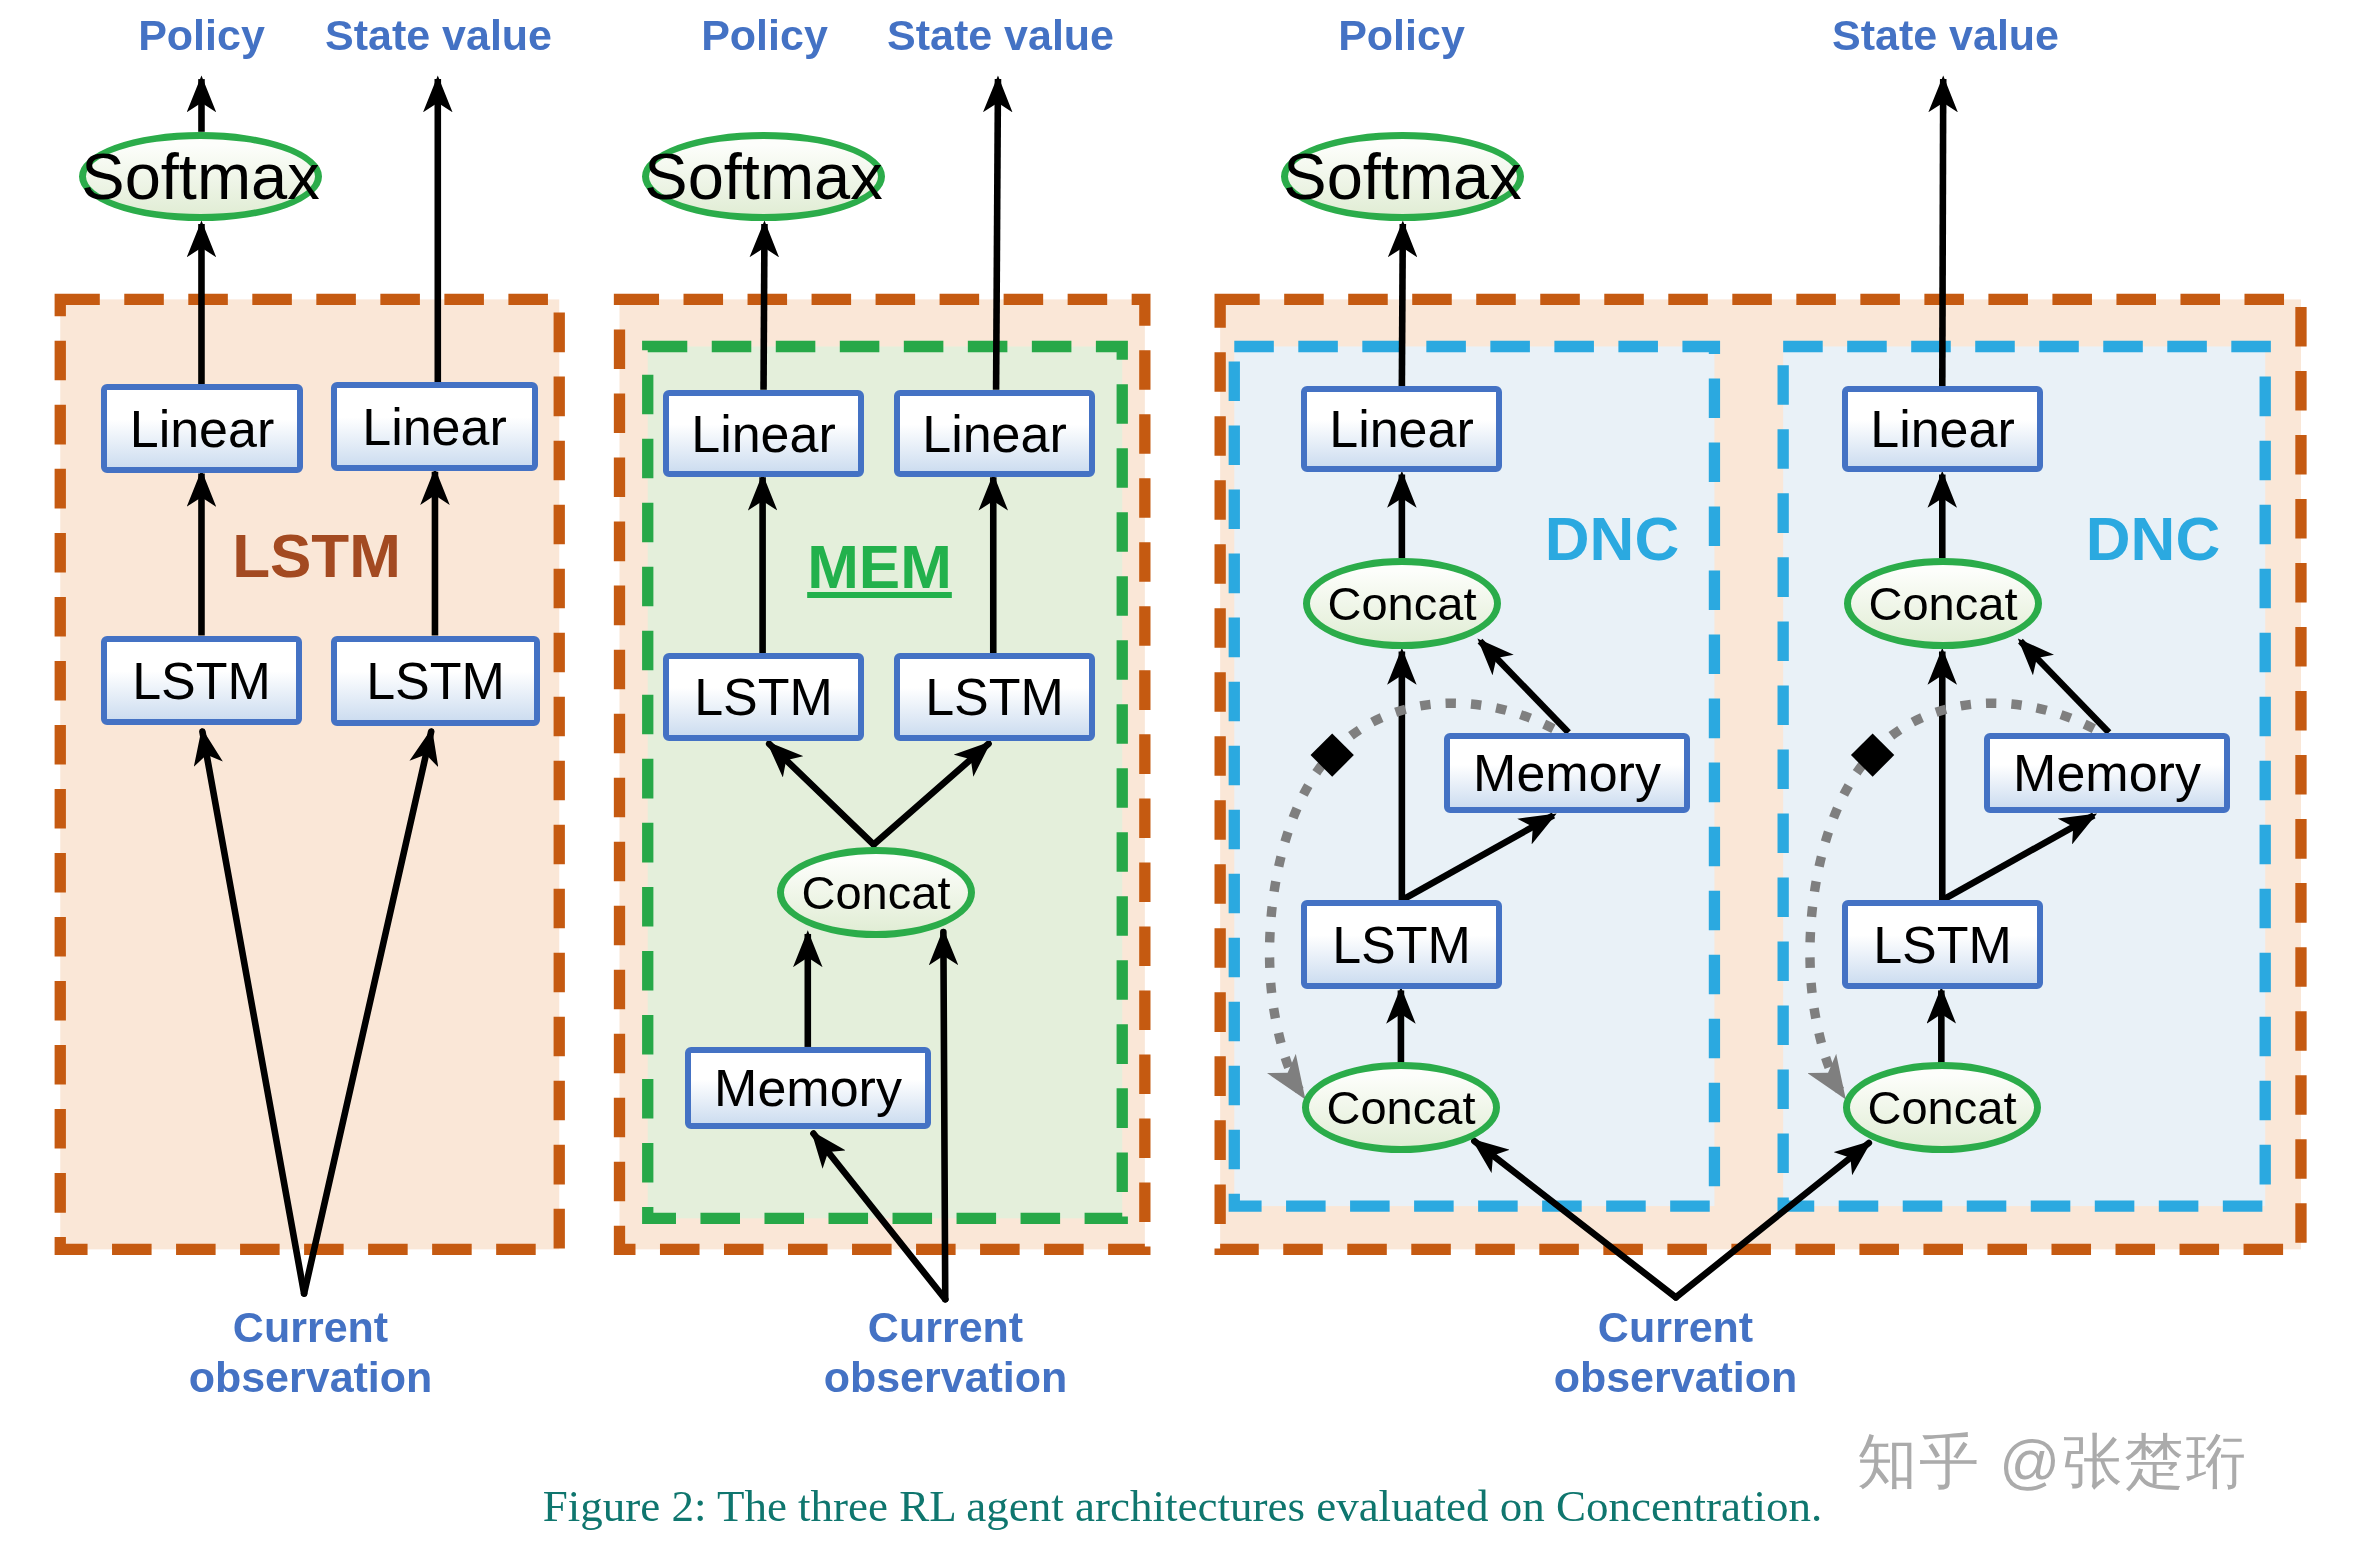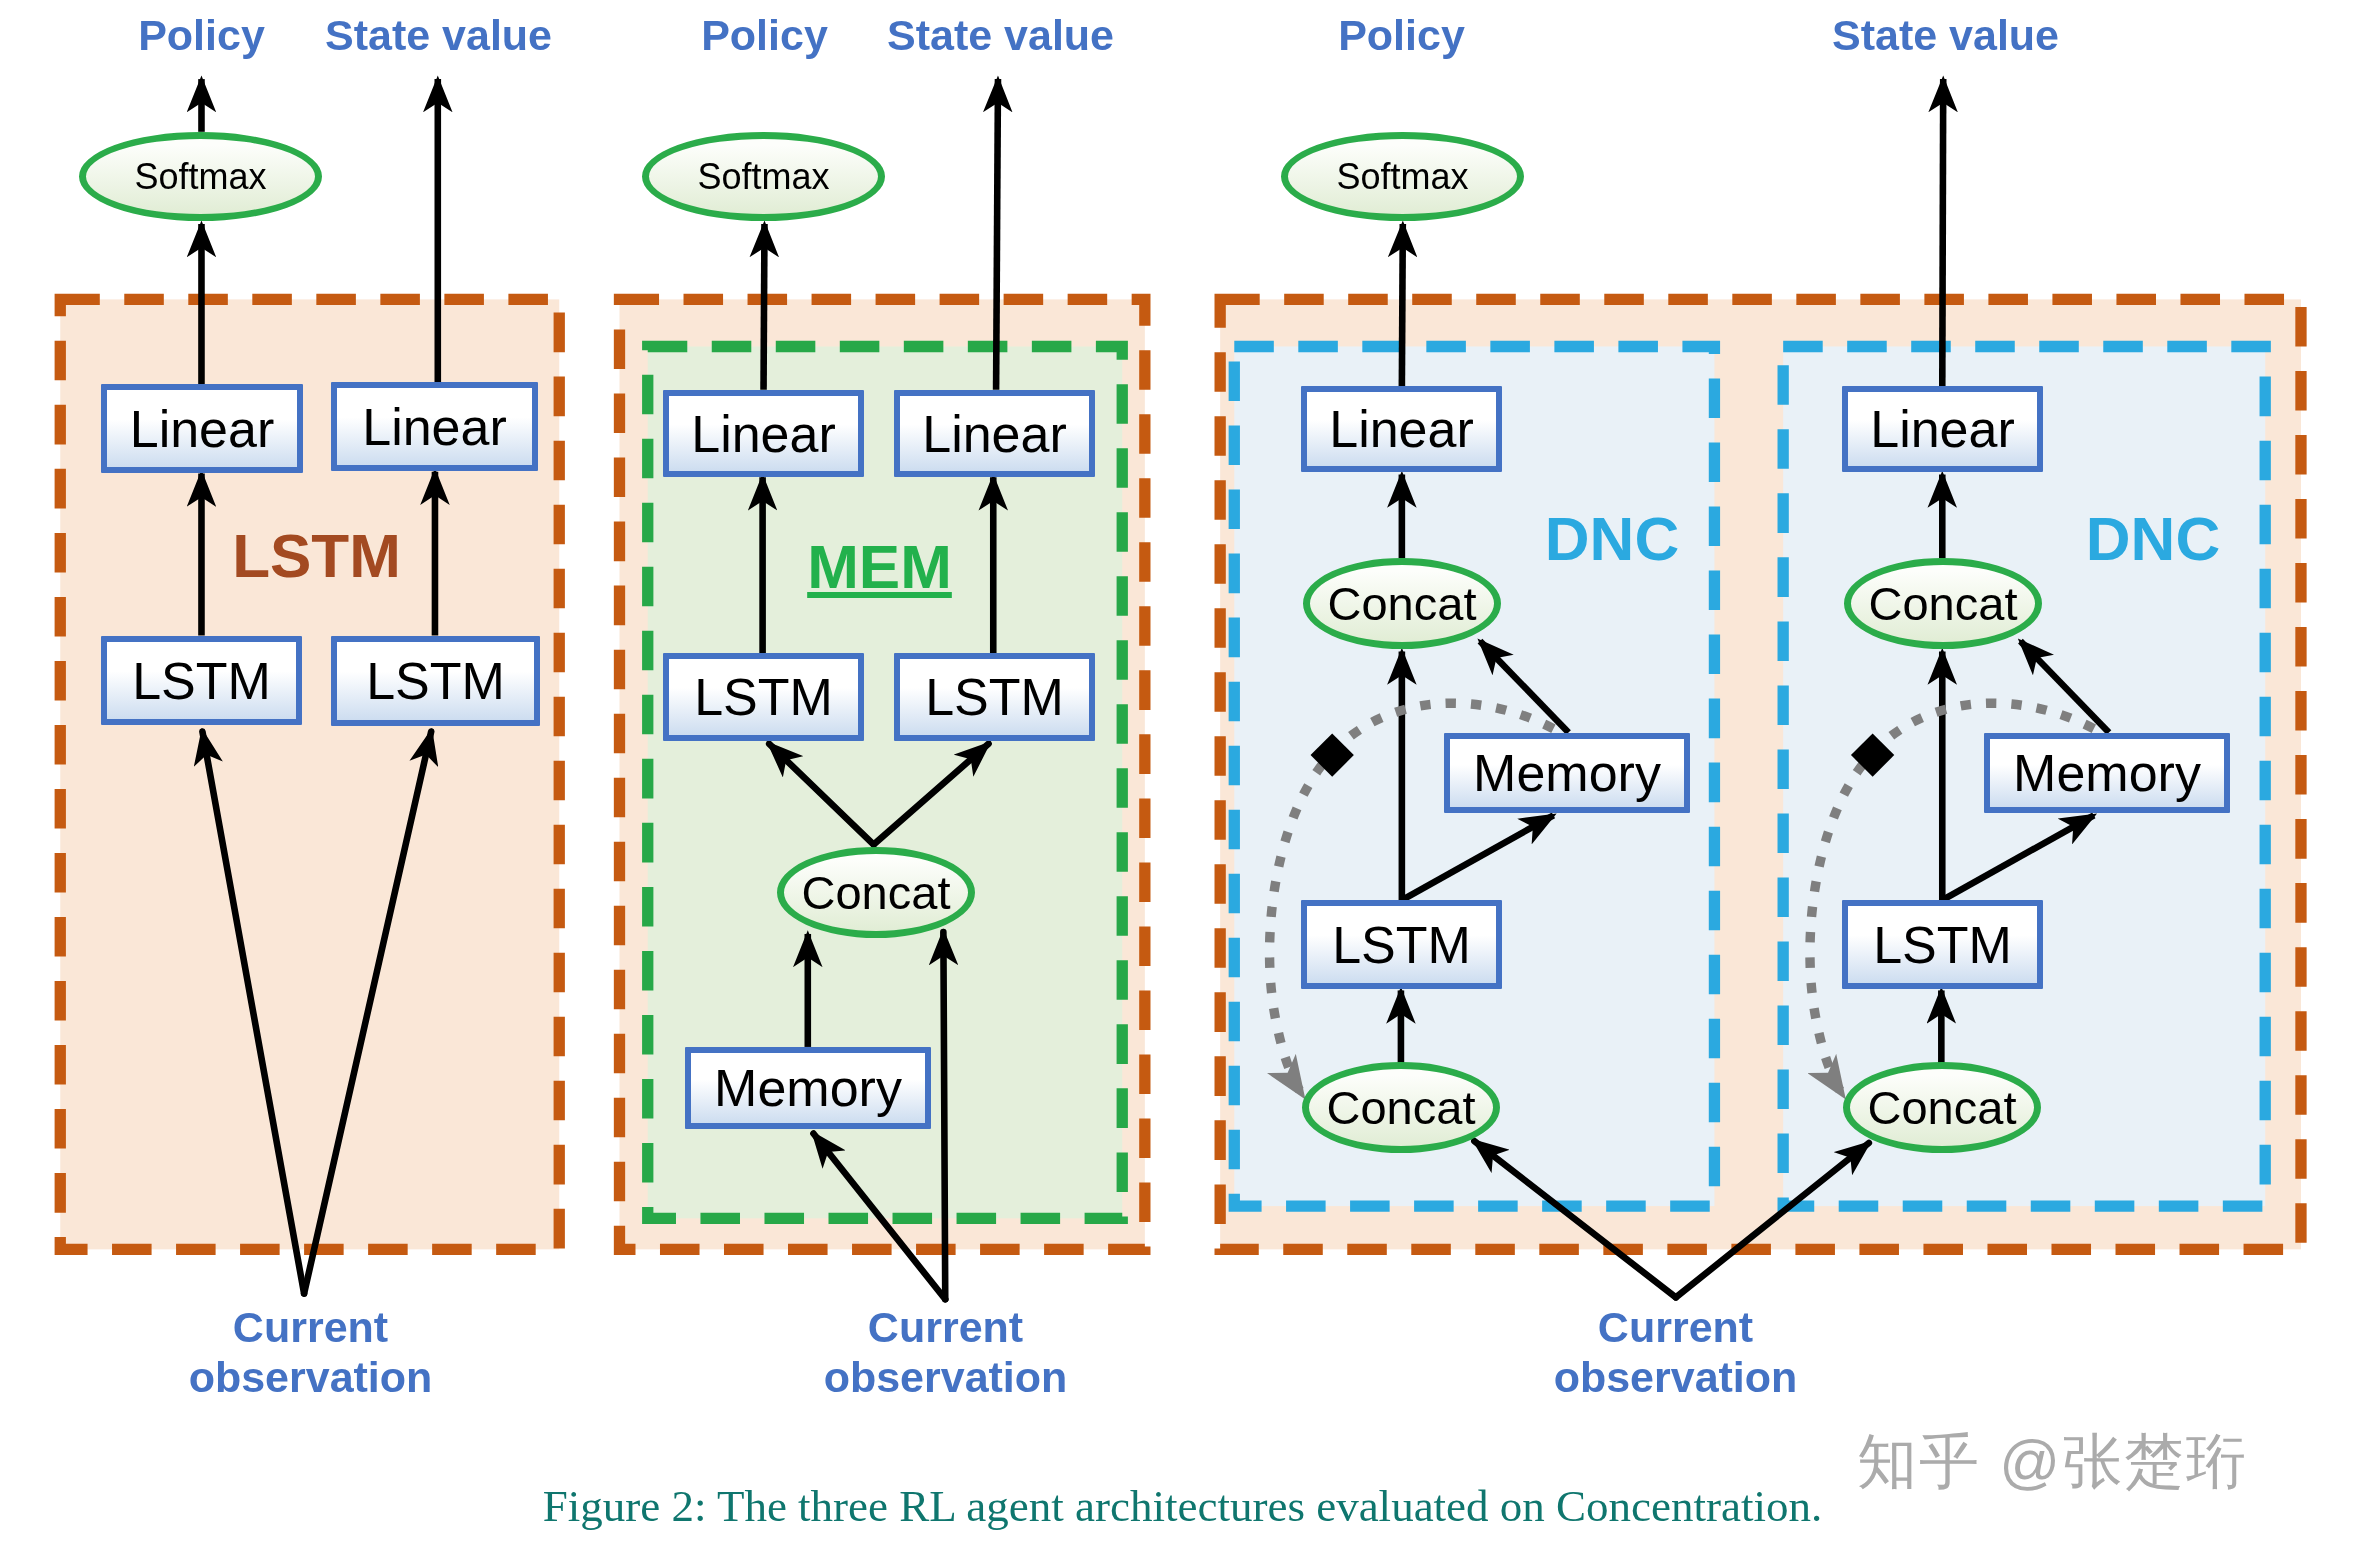--- a/index.html
+++ b/index.html
@@ -6,32 +6,32 @@
   .stage{
     position:relative;width:2365px;height:1561px;background:#ffffff;overflow:hidden;
     font-family:"Liberation Sans", sans-serif;
   }
   .stage svg{position:absolute;left:0;top:0;}
   .blue-label{
     position:absolute;color:#4472C4;font-weight:bold;font-size:43px;
     text-align:center;line-height:1.16;
   }
   .box{
-    position:absolute;box-sizing:border-box;border:6.6px solid #4472C4;border-radius:1px;
+    position:absolute;box-sizing:border-box;border:6.6px solid #4472C4;border-radius:6px;
     background:linear-gradient(180deg,#ffffff 0%,#ffffff 38%,#cdddf0 100%);
     display:flex;align-items:center;justify-content:center;
     color:#000;font-size:52px;
   }
   .ellipse{
     position:absolute;box-sizing:border-box;border:7.5px solid #2BAC4A;border-radius:50%;
     background:linear-gradient(180deg,#fdfefb 8%,#e1edd5 100%);
     display:flex;align-items:center;justify-content:center;
     color:#000;font-size:47px;
   }
-  .ellipse.softmax{font-size:36px;}
+  .ellipse.softmax{font-size:65px;}
   .arch-title{
     position:absolute;font-weight:bold;font-size:62px;text-align:center;
   }
   .caption{
     position:absolute;left:0;top:1480px;width:2365px;text-align:center;
     font-family:"Liberation Serif", serif;font-size:45px;color:#0f766e;
   }
   .watermark{
     position:absolute;left:1857px;top:1422px;
     font-size:60px;color:#ABABAB;letter-spacing:1.9px;white-space:nowrap;text-align:right;

